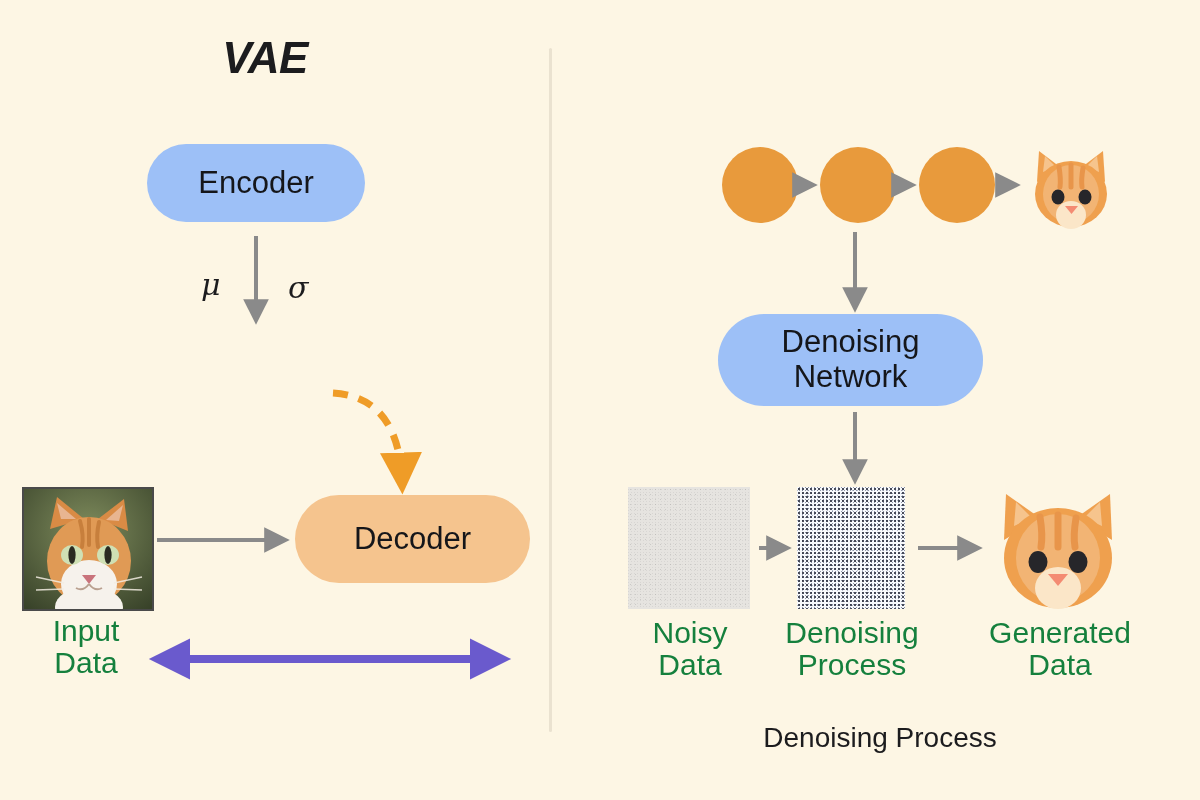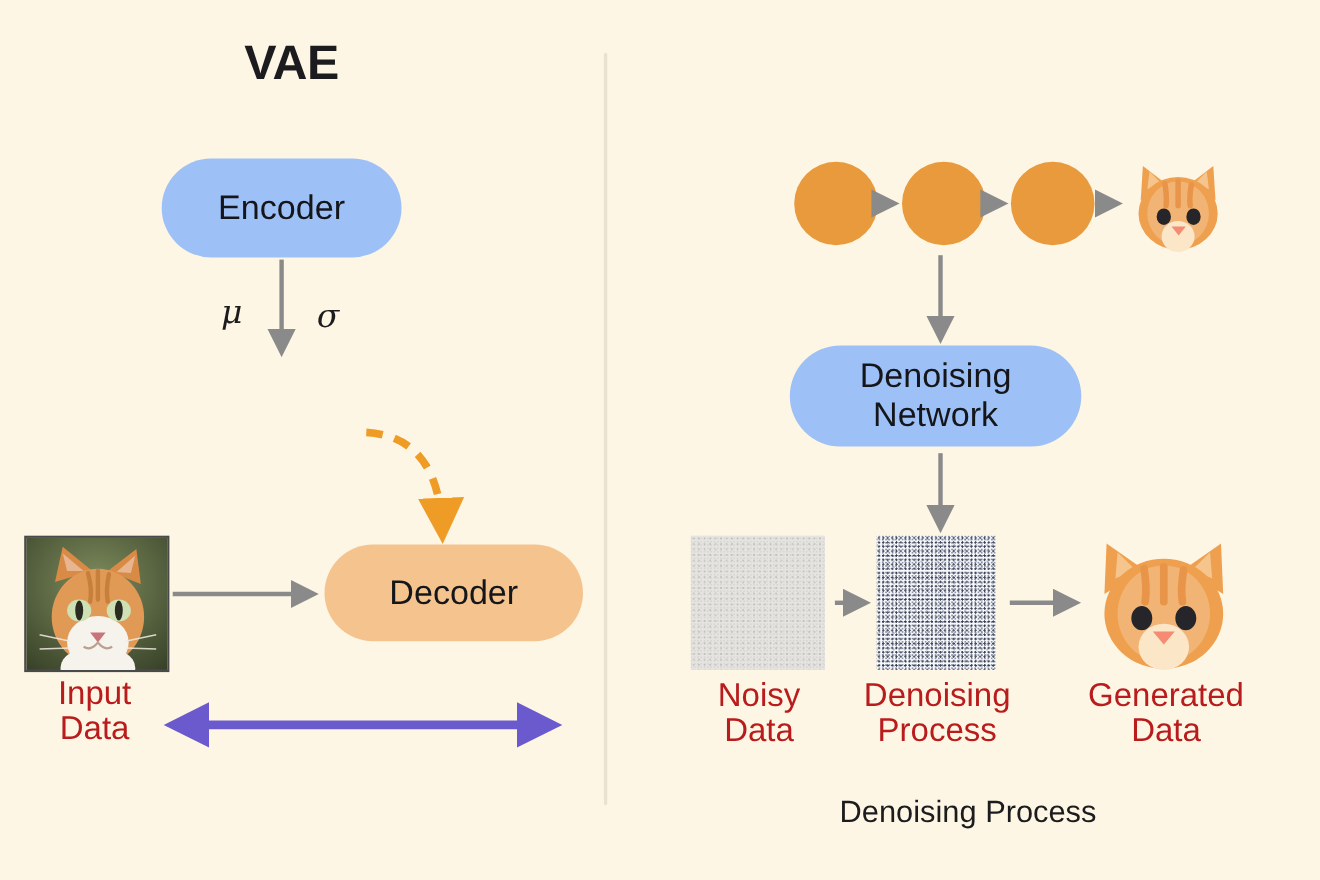--- a/index.html
+++ b/index.html
@@ -18,25 +18,26 @@
 
   
   .title {
     position: absolute;
     font-size: 44px;
     font-weight: 700;
     color: #1c1c1e;
     letter-spacing: -0.5px;
     text-align: center;
     white-space: nowrap;
+    font-style: italic;
   }
   .caption {
     position: absolute;
     font-size: 30px;
-    color: #b91c1c;
+    color: #15803d;
     text-align: center;
     line-height: 1.08;
     white-space: pre-line;
   }
   .bottom-caption {
     position: absolute;
     font-size: 28px;
     color: #1c1c1e;
     text-align: center;
     white-space: nowrap;
@@ -126,21 +127,21 @@
 </style>
 </head>
 <body>
 
 <div id="canvas">
 
   <div class="divider"></div>
 
   <div class="title" style="left:120px; top:33px; width:290px;">VAE</div>
 
-  <div class="pill" style="left:147px; top:144px; width:218px; height:90px; background:#9dc0f7;">Encoder</div>
+  <div class="pill" style="left:147px; top:144px; width:218px; height:78px; background:#9dc0f7;">Encoder</div>
 
   <div class="mathlbl" style="left:201px; top:267px;">μ</div>
   <div class="mathlbl" style="left:288px; top:270px;">σ</div>
 
 
   <div class="pill" style="left:295px; top:495px; width:235px; height:88px; background:#f5c48e;">Decoder</div>
 
   <div class="imgbox photo-frame" style="left:22px; top:487px; width:128px; height:120px; background:linear-gradient(160deg,#3e4a34 0%,#5b6b44 45%,#7d8a5a 100%);">
     <svg viewBox="0 0 128 120" width="128" height="120">
       <defs>

